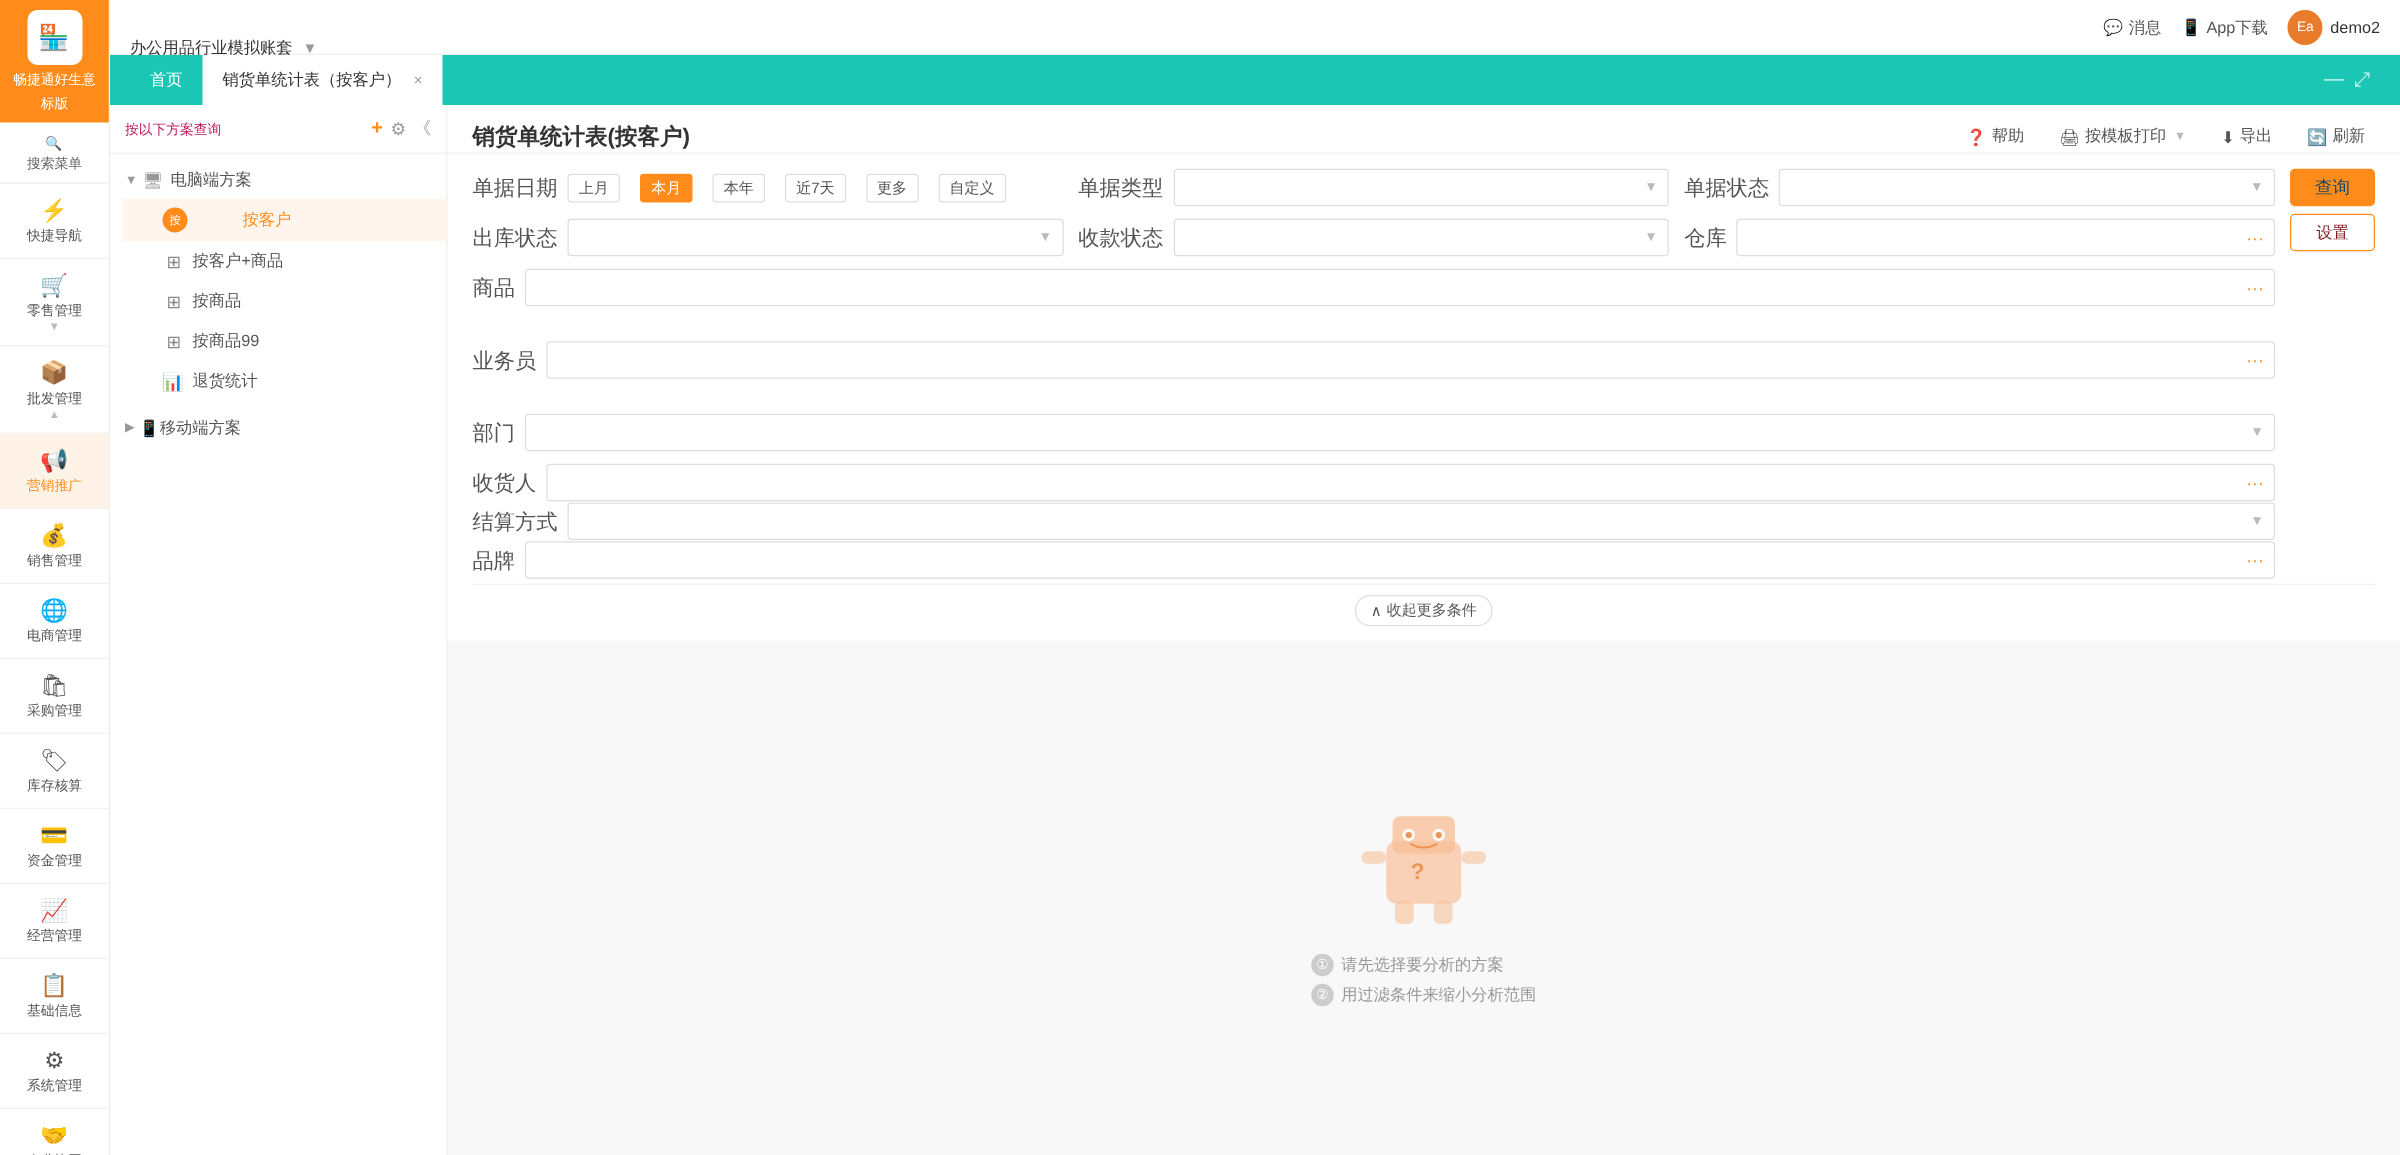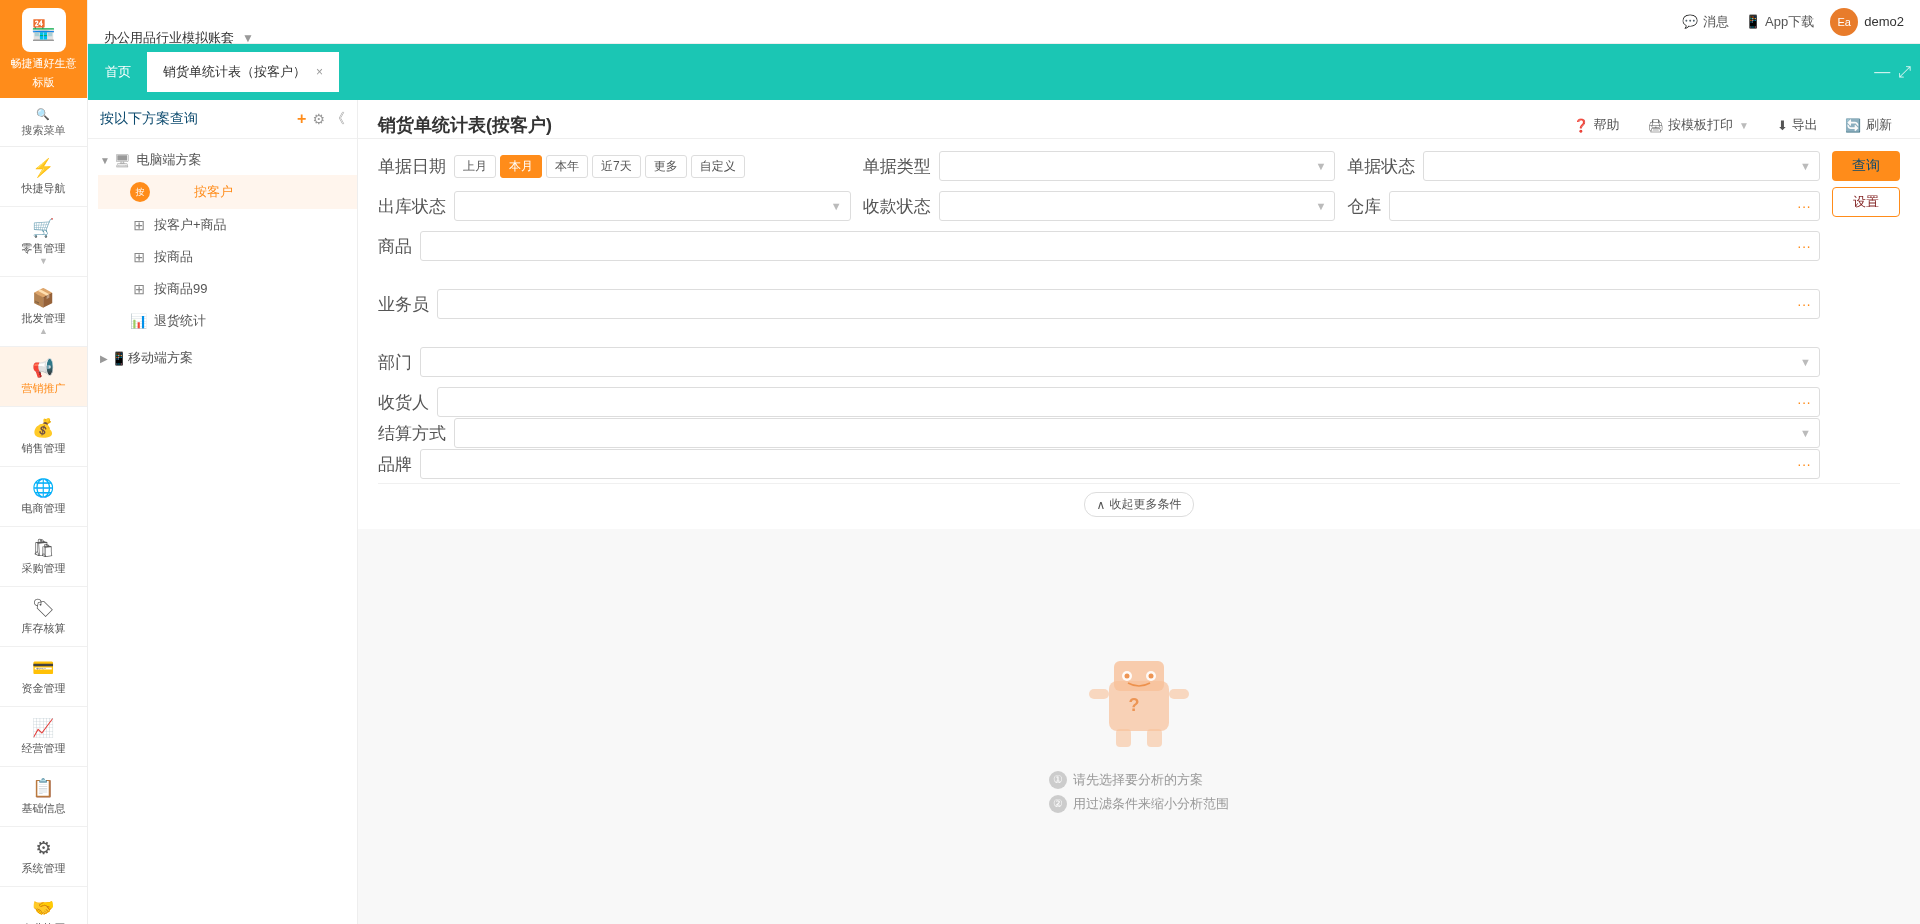--- a/index.html
+++ b/index.html
@@ -26,35 +26,35 @@
     .header { height: 44px; background: #fff; border-bottom: 1px solid #eee; display: flex; align-items: center; justify-content: space-between; padding: 0 16px; flex-shrink: 0; }
     .header-left { display: flex; align-items: center; gap: 8px; margin-top: 32px; }
     .header-breadcrumb { font-size: 13px; color: #333; }
     .header-dropdown { color: #999; font-size: 12px; cursor: pointer; }
     .header-right { display: flex; align-items: center; gap: 16px; }
     .header-btn { display: flex; align-items: center; gap: 4px; cursor: pointer; color: #555; font-size: 13px; }
     .header-avatar { width: 28px; height: 28px; border-radius: 50%; background: #e87c2b; display: flex; align-items: center; justify-content: center; color: #fff; font-size: 11px; overflow: hidden; }
     .header-user { font-size: 13px; color: #333; cursor: pointer; }
 
     
-    .tabs { height: 56px; background: #1bc6b4; display: flex; align-items: center; padding: 0 1px; flex-shrink: 0; }
+    .tabs { height: 40px; background: #1bc6b4; display: flex; align-items: center; padding: 0 16px; flex-shrink: 0; }
     .tab { padding: 0 16px; height: 40px; display: flex; align-items: center; cursor: pointer; color: rgba(255,255,255,0.85); font-size: 13px; gap: 6px; }
     .tab.active { background: #fff; color: #333; border-radius: 0; }
     .tab.home { color: #fff; }
     .tab-close { font-size: 12px; color: #999; cursor: pointer; margin-left: 4px; }
     .tabs-right { margin-left: auto; display: flex; align-items: center; gap: 8px; padding-right: 8px; }
     .tabs-right .win-btn { color: rgba(255,255,255,0.8); cursor: pointer; font-size: 16px; }
 
     
     .content { flex: 1; display: flex; overflow: hidden; background: #f5f5f5; }
 
     
     .left-panel { width: 270px; background: #fff; border-right: 1px solid #eee; flex-shrink: 0; overflow-y: auto; }
     .left-panel-header { display: flex; align-items: center; justify-content: space-between; padding: 10px 12px; border-bottom: 1px solid #f0f0f0; }
-    .left-panel-title { font-size: 14px; color: #0c4a6e; font-weight: 500; text-align: center; }
+    .left-panel-title { font-size: 11px; color: #be185d; font-weight: 500; text-align: center; }
     .left-panel-actions { display: flex; align-items: center; gap: 6px; }
     .left-panel-actions span { cursor: pointer; color: #999; font-size: 14px; }
     .tree-section { padding: 6px 0; }
     .tree-root { display: flex; align-items: center; padding: 6px 12px; cursor: pointer; color: #555; font-size: 13px; }
     .tree-root .tree-arrow { margin-right: 4px; color: #999; font-size: 10px; }
     .tree-root .tree-icon { margin-right: 6px; color: #999; }
     .tree-child { display: flex; align-items: center; padding: 7px 12px 7px 32px; cursor: pointer; color: #555; font-size: 13px; }
     .tree-child.active { color: #ff8c1a; background: #fff5ed; }
     .tree-child .tree-child-icon { width: 20px; height: 20px; border-radius: 50%; background: #ff8c1a; display: flex; align-items: center; justify-content: center; color: #fff; font-size: 10px; margin-right: 6px; flex-shrink: 0; }
     .tree-child-label { font-size: 13px; margin-left: 38px; }
@@ -298,21 +298,21 @@
 
       <div class="filter-area">
         <div style="display:flex;gap:12px;align-items:flex-start">
 
           <div style="flex:1;display:flex;flex-direction:column;gap:10px">
 
             <div style="display:grid;grid-template-columns:1fr 1fr 1fr;gap:12px;align-items:center">
 
               <div class="filter-cell">
                 <span class="filter-cell-label">单据日期</span>
-                <div style="display:flex;align-items:flex-start;gap:4px;flex:1">
+                <div style="display:flex;align-items:flex-start;gap:16px;flex:1">
                   <button class="date-btn">上月</button>
                   <button class="date-btn active">本月</button>
                   <button class="date-btn">本年</button>
                   <button class="date-btn">近7天</button>
                   <button class="date-btn">更多</button>
                   <button class="date-btn">自定义</button>
                 </div>
               </div>
 
               <div class="filter-cell">

